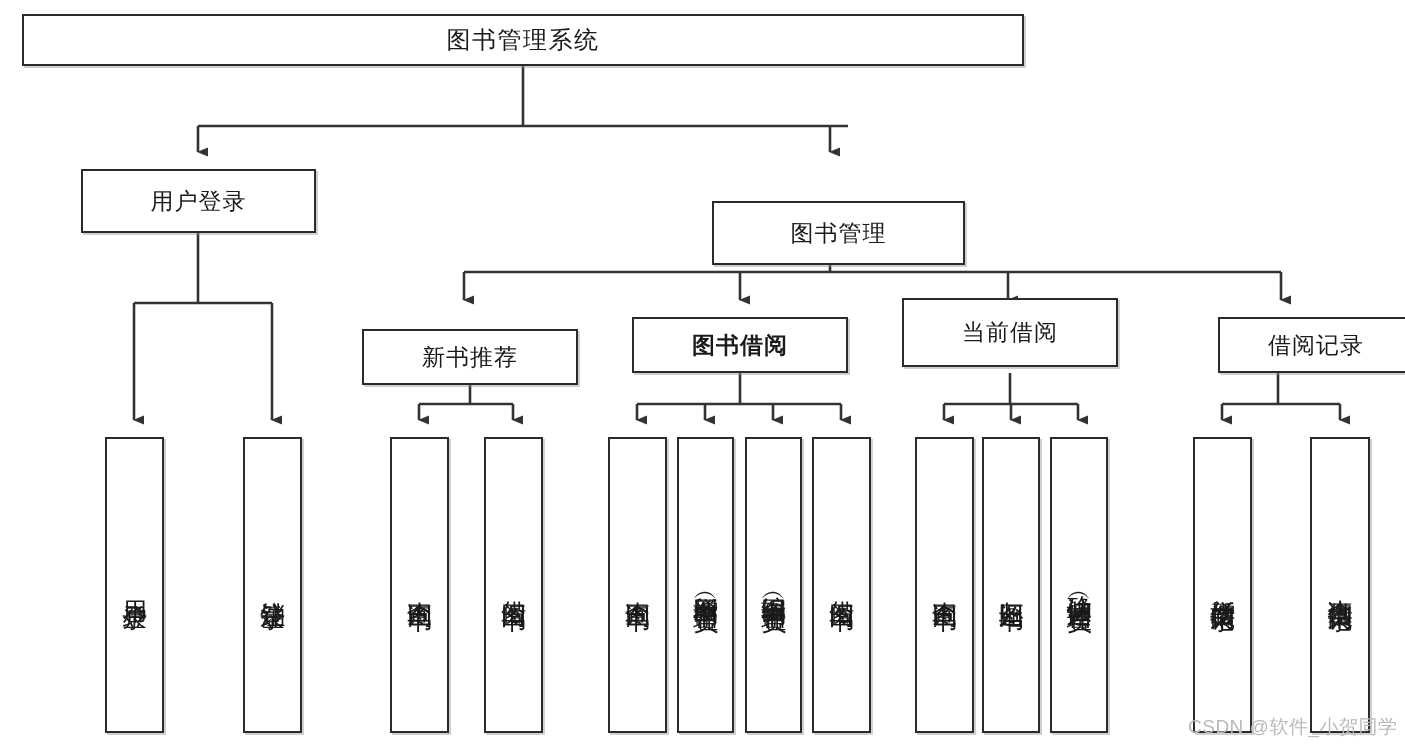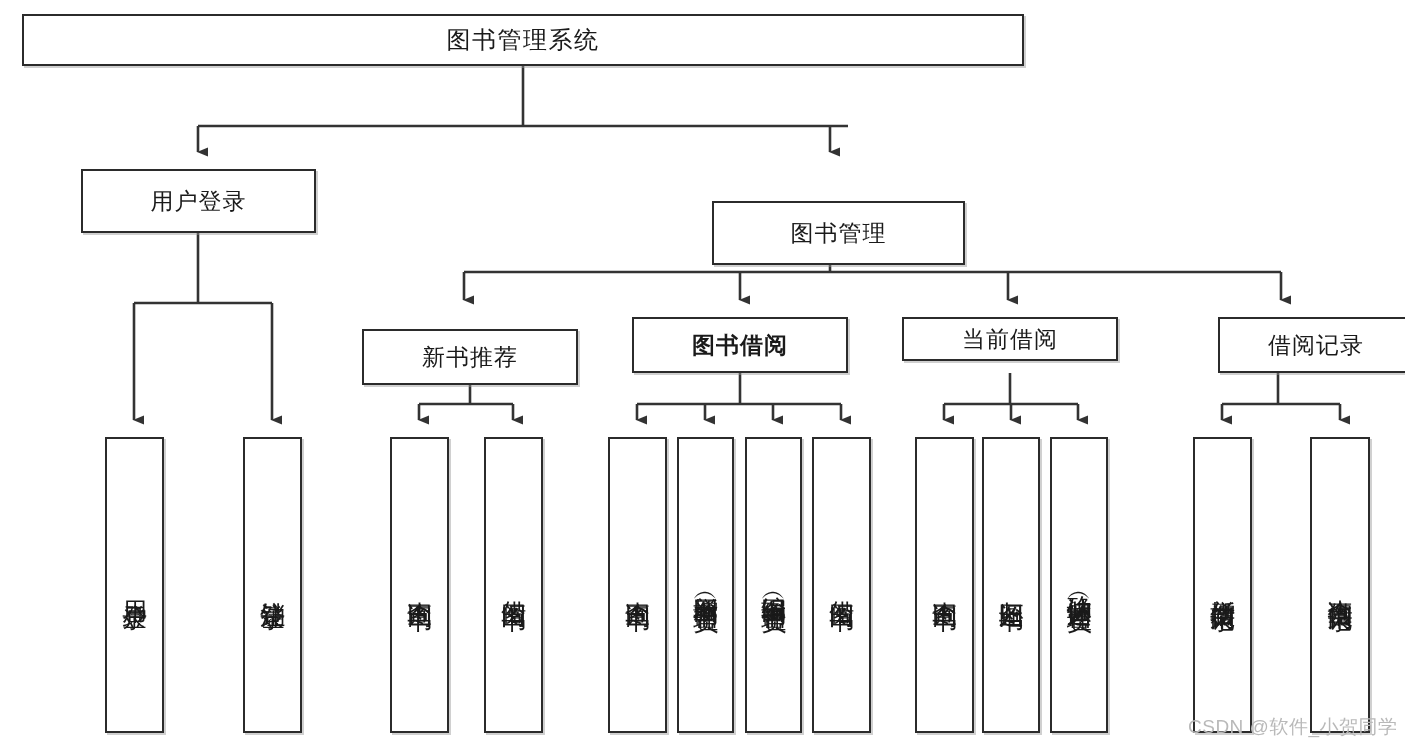--- a/index.html
+++ b/index.html
@@ -139,21 +139,21 @@
   <div class="node h" style="left:712px; top:169px; width:253px; height:64px;margin-top:32px;">
     <span class="lbl">图书管理</span>
   </div>
 
   <div class="node h" style="left:362px; top:329px; width:216px; height:56px;">
     <span class="lbl">新书推荐</span>
   </div>
   <div class="node h" style="left:632px; top:317px; width:216px; height:56px;font-weight:bold;">
     <span class="lbl">图书借阅</span>
   </div>
-  <div class="node h" style="left:902px; top:317px; width:216px; height:44px;">
+  <div class="node h" style="left:902px; top:298px; width:216px; height:69px;">
     <span class="lbl">当前借阅</span>
   </div>
   <div class="node h" style="left:1170px; top:317px; width:196px; height:56px;margin-left:48px;">
     <span class="lbl">借阅记录</span>
   </div>
 
   <div class="node v" style="left:105px; top:437px; width:59px; height:296px;">
     <span class="lbl">用户登录</span>
   </div>
   <div class="node v" style="left:243px; top:437px; width:59px; height:296px;">

